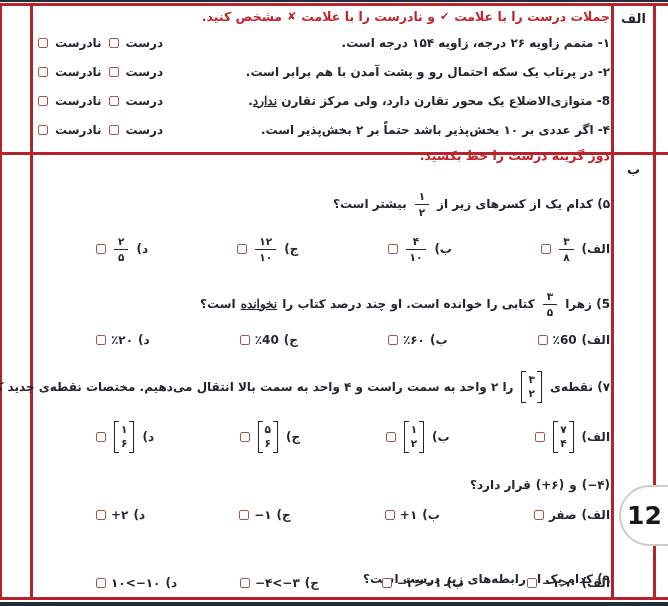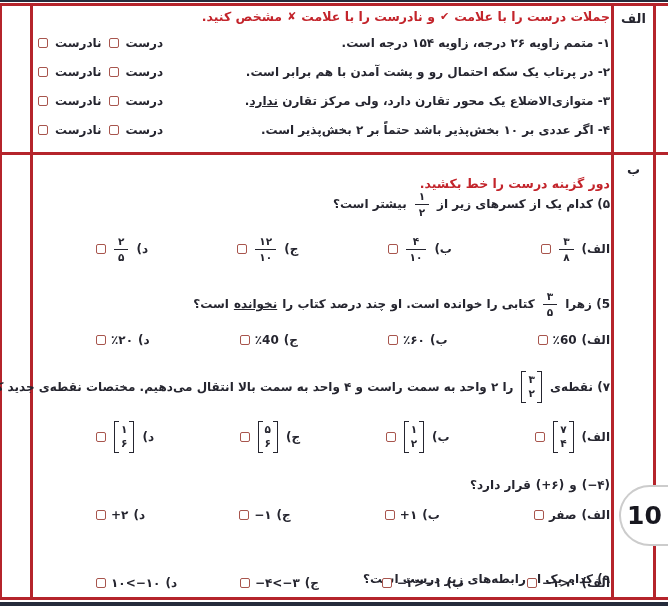--- a/index.html
+++ b/index.html
@@ -27,34 +27,34 @@
   .redline.v.outer-right { left:653px; }
 
   .sec-label { position:absolute; left:613px; width:41px; text-align:center;
     font-size:13px; color:#25252f; }
   .sec-label.a { top:11px; }
   .sec-label.b { top:162px; }
 
   .red-header { position:absolute; right:58px; color:#c3242b; font-size:12.5px;
     display:flex; align-items:center; gap:5px; white-space:nowrap; }
   .red-header.a { top:9px; }
-  .red-header.b { top:176px; }
+  .red-header.b { top:148px; }
   .mark { font-size:11px; }
 
   .st-row { position:absolute; left:38px; width:572px; height:20px;
     display:flex; justify-content:space-between; align-items:center;
     font-size:12px; white-space:nowrap; }
   .st-row.r1 { top:33px; } .st-row.r2 { top:62px; }
   .st-row.r3 { top:91px; } .st-row.r4 { top:120px; }
   .tf { display:inline-flex; align-items:center; gap:7px; }
 
   .cb { width:10px; height:10px; border:1.6px solid #a8554d; border-radius:2px;
     display:inline-block; background:#fff; flex:0 0 auto; }
 
-  .u { text-decoration:underline; }
+  .u { text-decoration:underline;font-family:Liberation Serif, serif; }
 
   .q { position:absolute; right:58px; display:flex; align-items:center; gap:5px;
     font-size:12px; white-space:nowrap; }
   .q.q5 { top:186px; height:36px; }
   .q.q6 { top:286px; height:36px; }
   .q.q7 { top:364px; height:46px; }
   .q.q8 { top:474px; height:22px; }
   .q.q9 { top:568px; height:22px; }
 
   .opts { position:absolute; left:96px; width:514px;
@@ -122,21 +122,21 @@
 <div class="st-row r2">
   <span><span>۲- در پرتاب یک سکه احتمال رو و پشت آمدن با هم برابر است.</span><span class="u"></span><span></span></span>
   <span class="tf">
     <span>درست</span>
     <span class="cb"></span>
     <span>نادرست</span>
     <span class="cb"></span>
   </span>
 </div>
 <div class="st-row r3">
-  <span><span>۳- متوازی‌الاضلاع یک محور تقارن دارد، ولی مرکز تقارن </span><span class="u">ندارد</span><span>.</span></span>
+  <span><span>8- متوازی‌الاضلاع یک محور تقارن دارد، ولی مرکز تقارن </span><span class="u">ندارد</span><span>.</span></span>
   <span class="tf">
     <span>درست</span>
     <span class="cb"></span>
     <span>نادرست</span>
     <span class="cb"></span>
   </span>
 </div>
 <div class="st-row r4">
   <span><span>۴- اگر عددی بر ۱۰ بخش‌پذیر باشد حتماً بر ۲ بخش‌پذیر است.</span><span class="u"></span><span></span></span>
   <span class="tf">
@@ -319,14 +319,14 @@
     <span class="cb"></span>
   </span>
   <span class="opt">
     <span>د)</span>
     <span class="optval" data-kind="math">۱۰&lt;−۱۰</span>
     <span class="cb"></span>
   </span>
 </div>
 
 <div class="page-tab">
-  <span>10</span>
+  <span>12</span>
 </div>
 
 </body></html>

